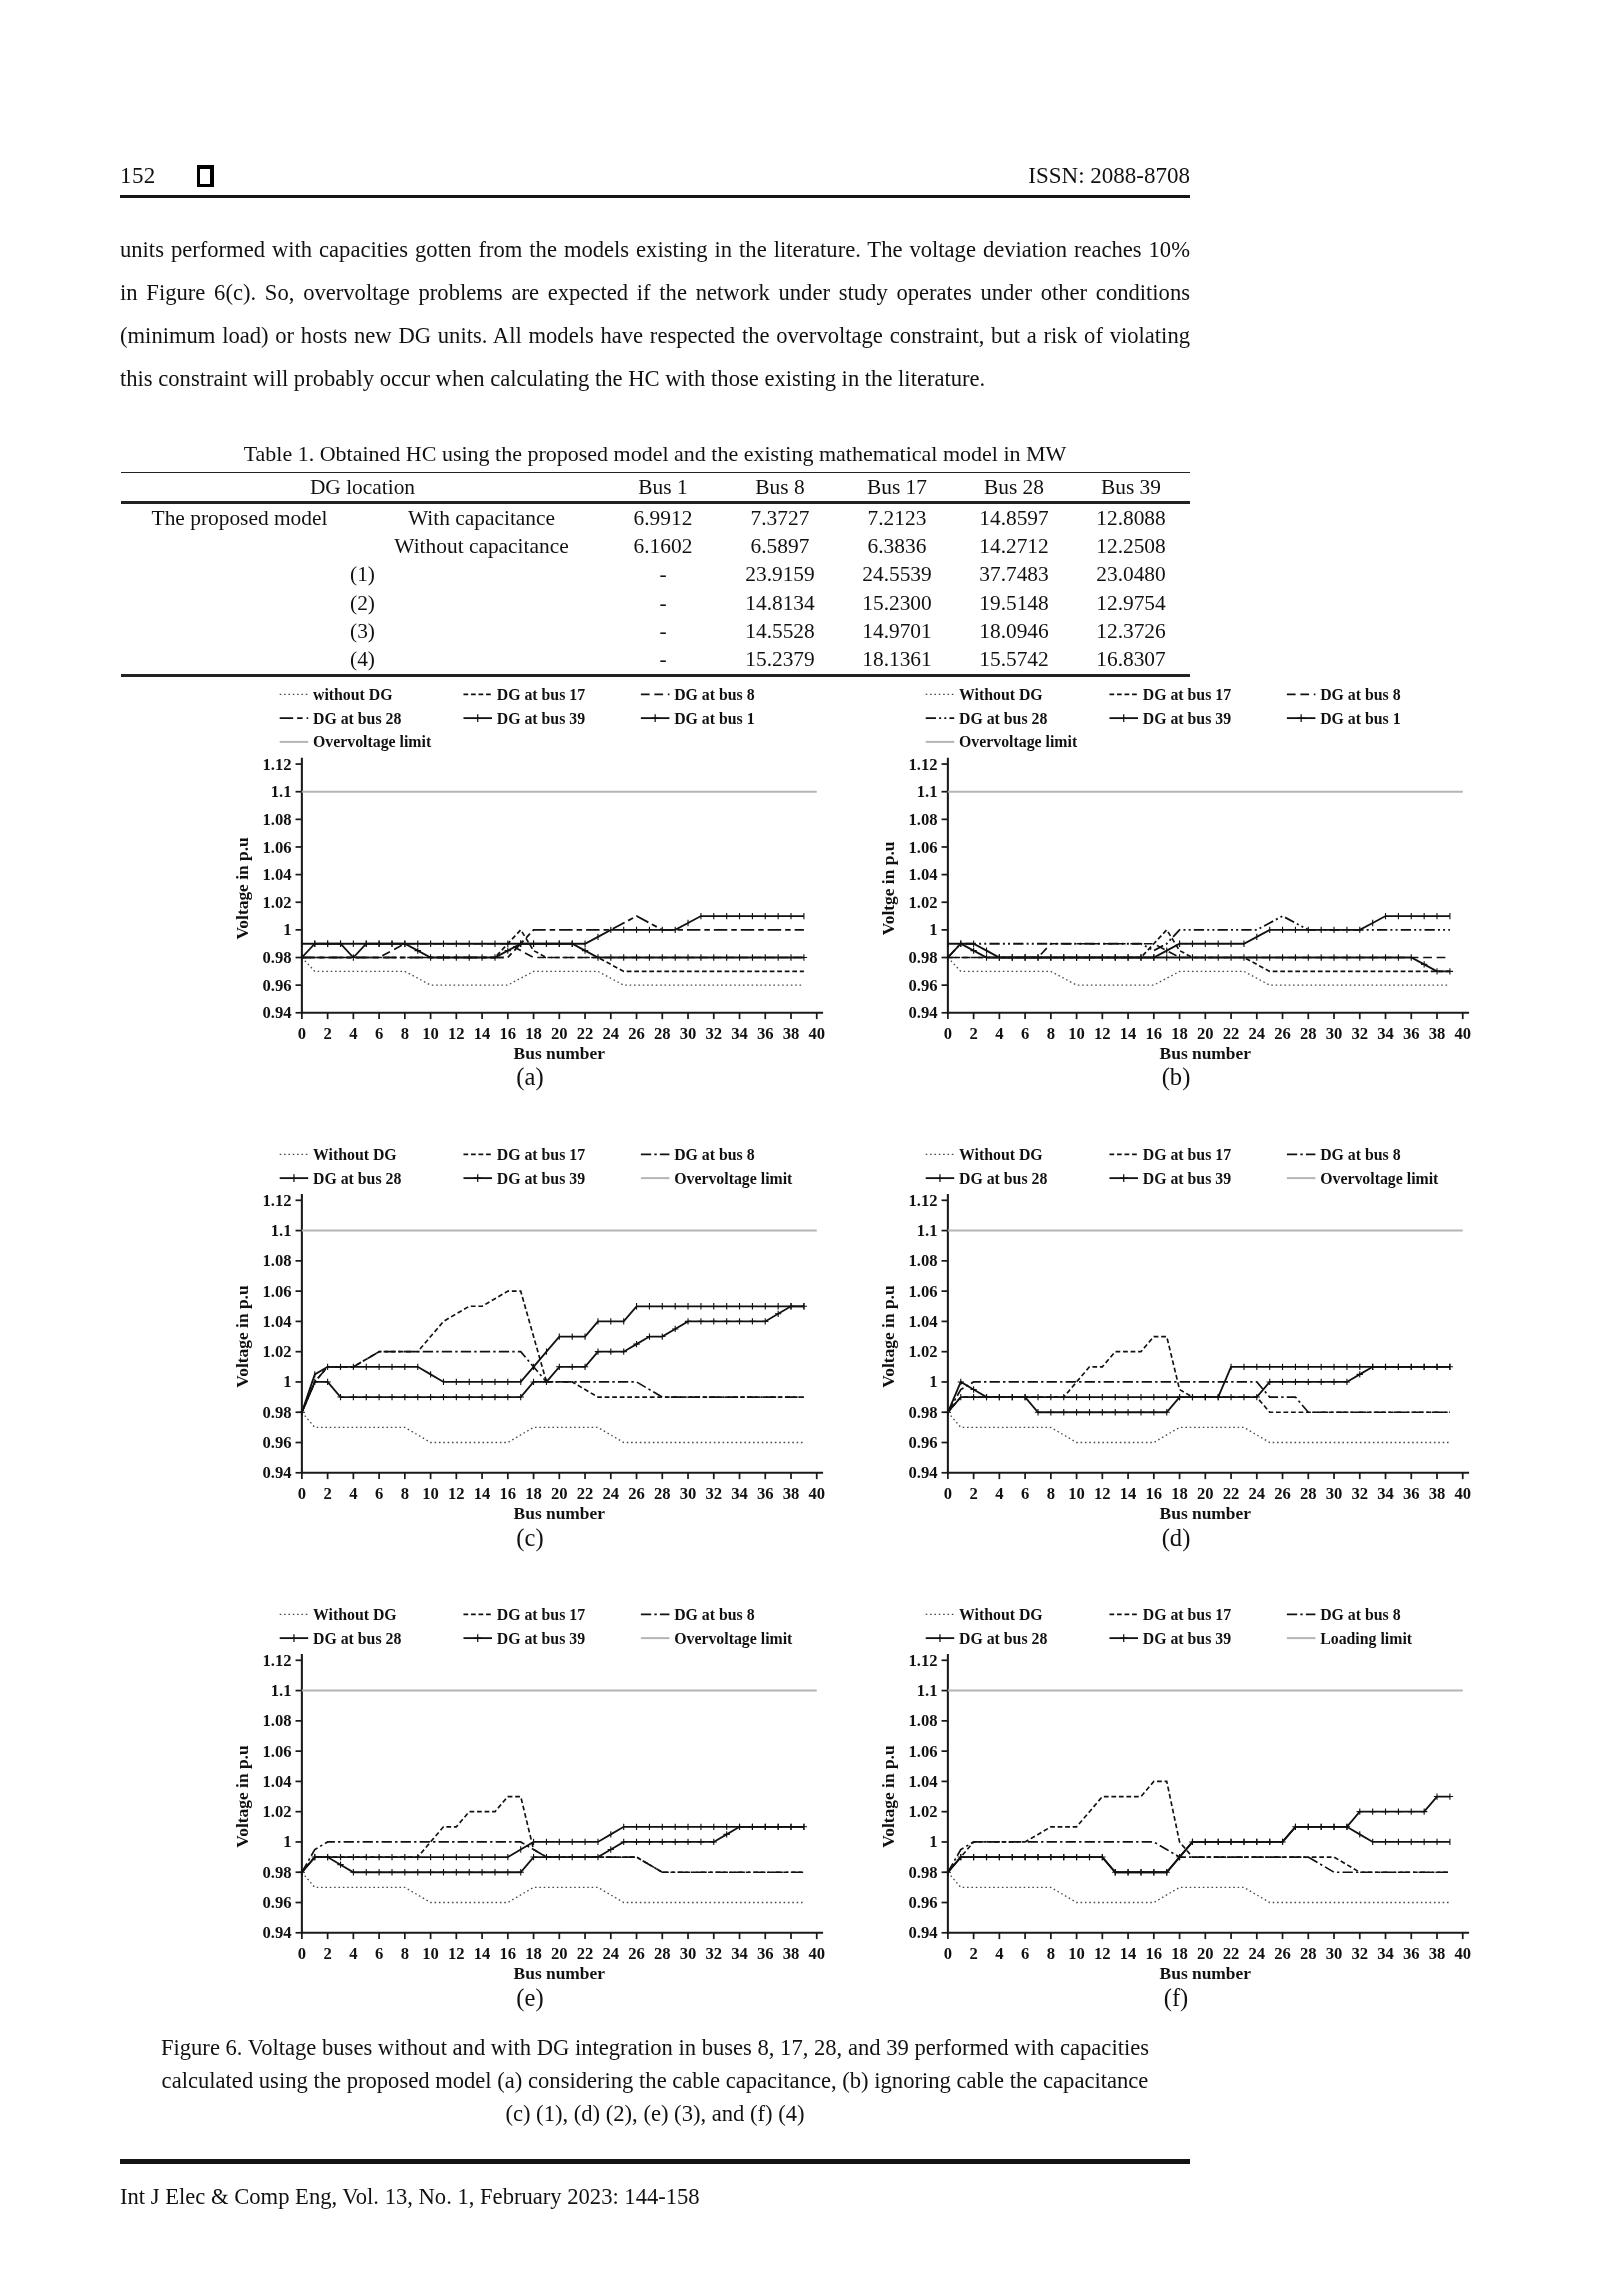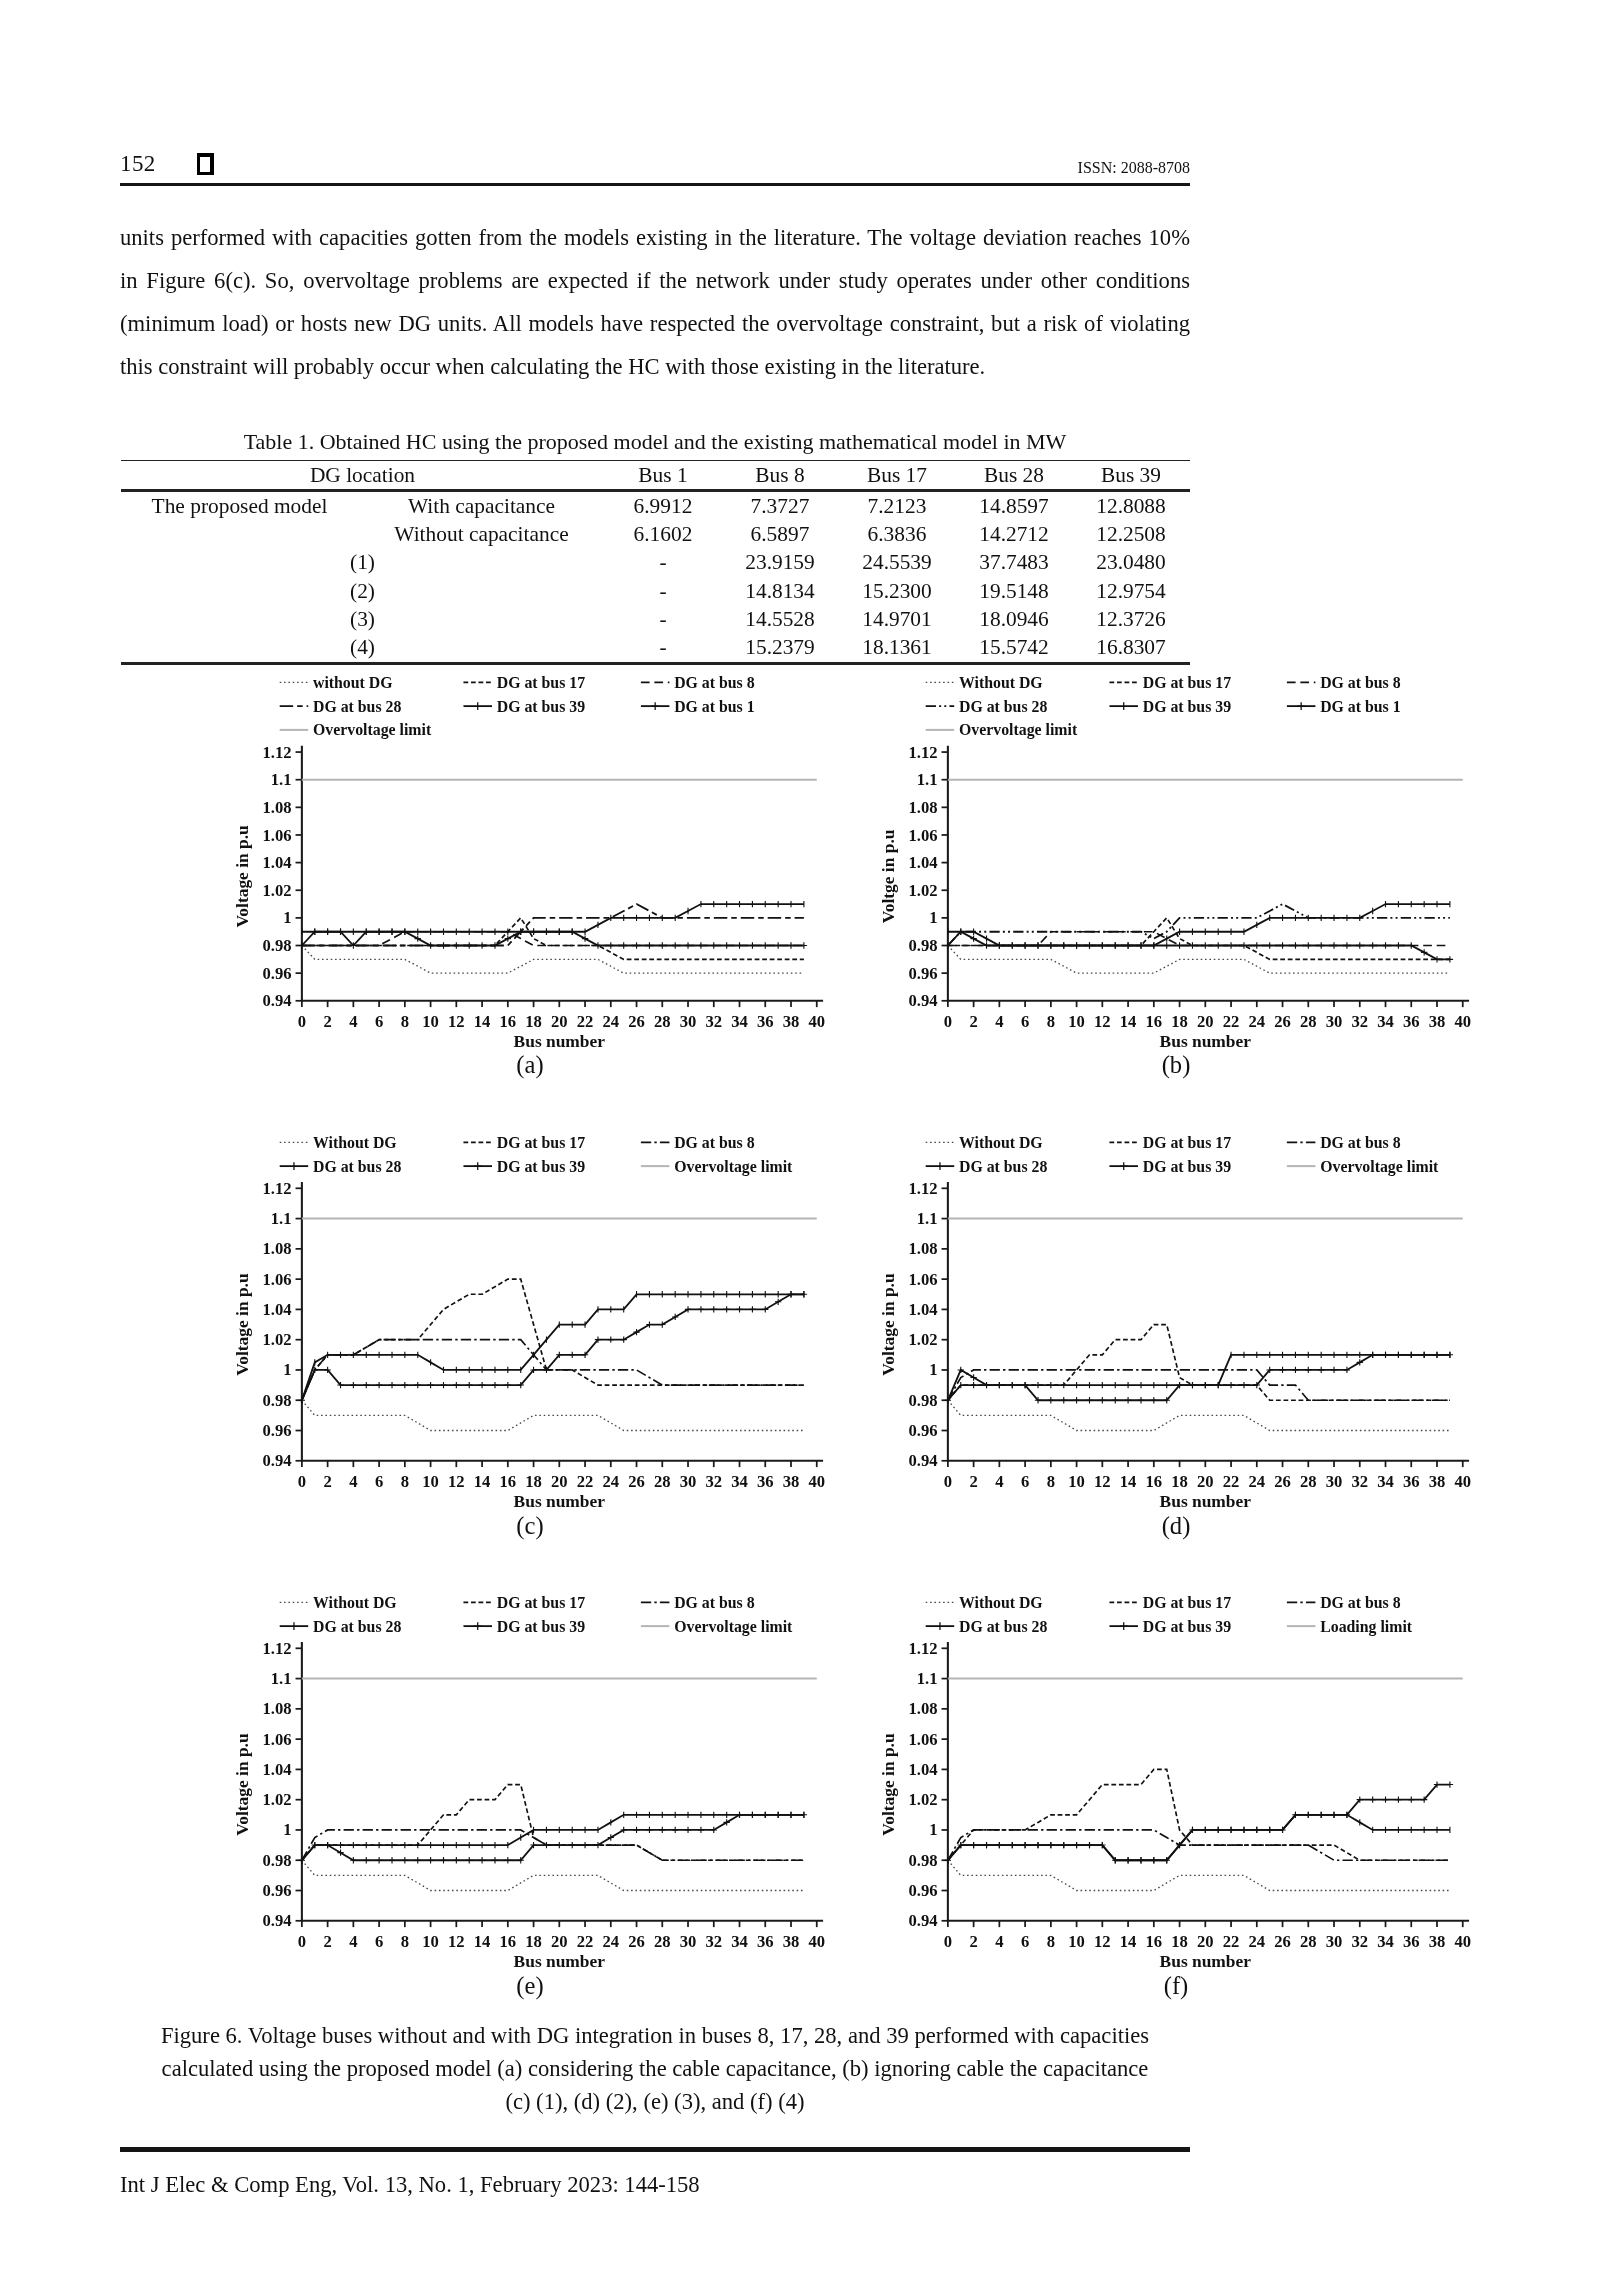--- a/index.html
+++ b/index.html
@@ -1,28 +1,28 @@
 <!DOCTYPE html>
 <html style="font-size:12.7px"><head>
 <meta charset="utf-8">
 <style>
   * { margin:0; padding:0; box-sizing:border-box; }
   html,body { background:#ffffff; }
   body {
     width:1623px; height:2295px; position:relative; overflow:hidden;
     font-family:"Liberation Serif","DejaVu Serif",serif; color:#111;
   }
-  .page { position:absolute; left:0; top:0; width:1310px; height:2295px; padding:4px 120px; }
+  .page { position:absolute; left:0; top:0; width:1310px; height:2295px; padding:16px 120px; }
 
   
   .hdr { display:flex; align-items:flex-end; justify-content:space-between; padding-top:147px; }
   .hdr-left { display:flex; align-items:center; gap:41px; }
   .pageno { font-size:23px; letter-spacing:0.4px; }
   .sq-icon { display:inline-block; width:17.4px; height:21.4px; border:3.2px solid #000; border-top-width:4.8px; border-right-width:4.8px; background:#fff; }
-  .issn { font-size:16px; }
+  .issn { font-size:23px; }
   .hdr-rule { border:none; border-top:3.2px solid #161616; margin-top:6.3px; }
 
   
   .body-par { margin-top:30px; font-size:22.6px; line-height:43px; text-align:justify; }
 
   
   .tbl-wrap { margin-top:41px; text-align:center; }
   .tbl-title { font-size:22px; }
   table.hc { border-collapse:collapse; margin:5px auto 0; border-top:1.6px solid #222; border-bottom:3.2px solid #222; }
   table.hc th, table.hc td { font-weight:normal; font-size:21.4px; padding:1.6px 11px; text-align:center; white-space:nowrap; }

